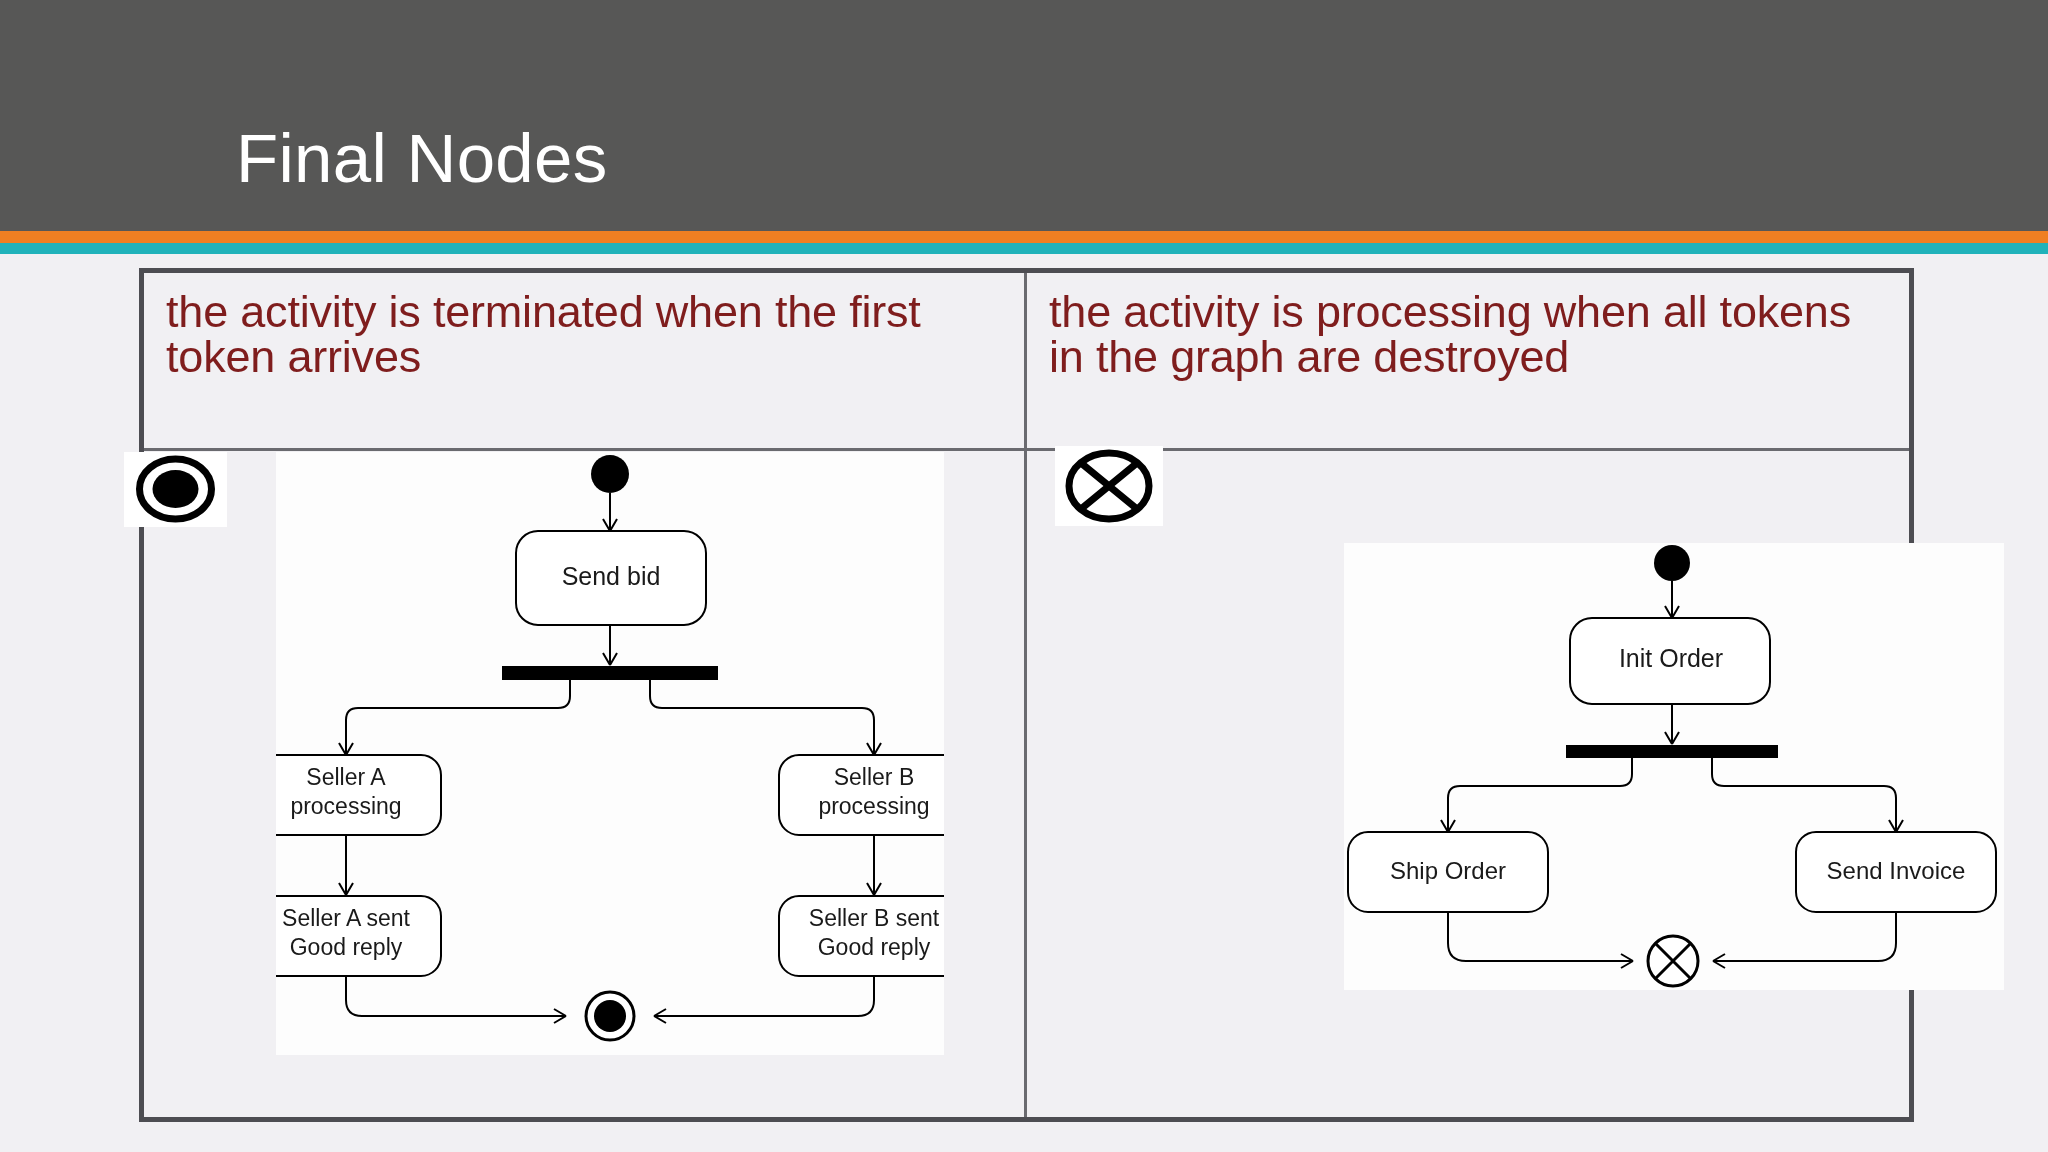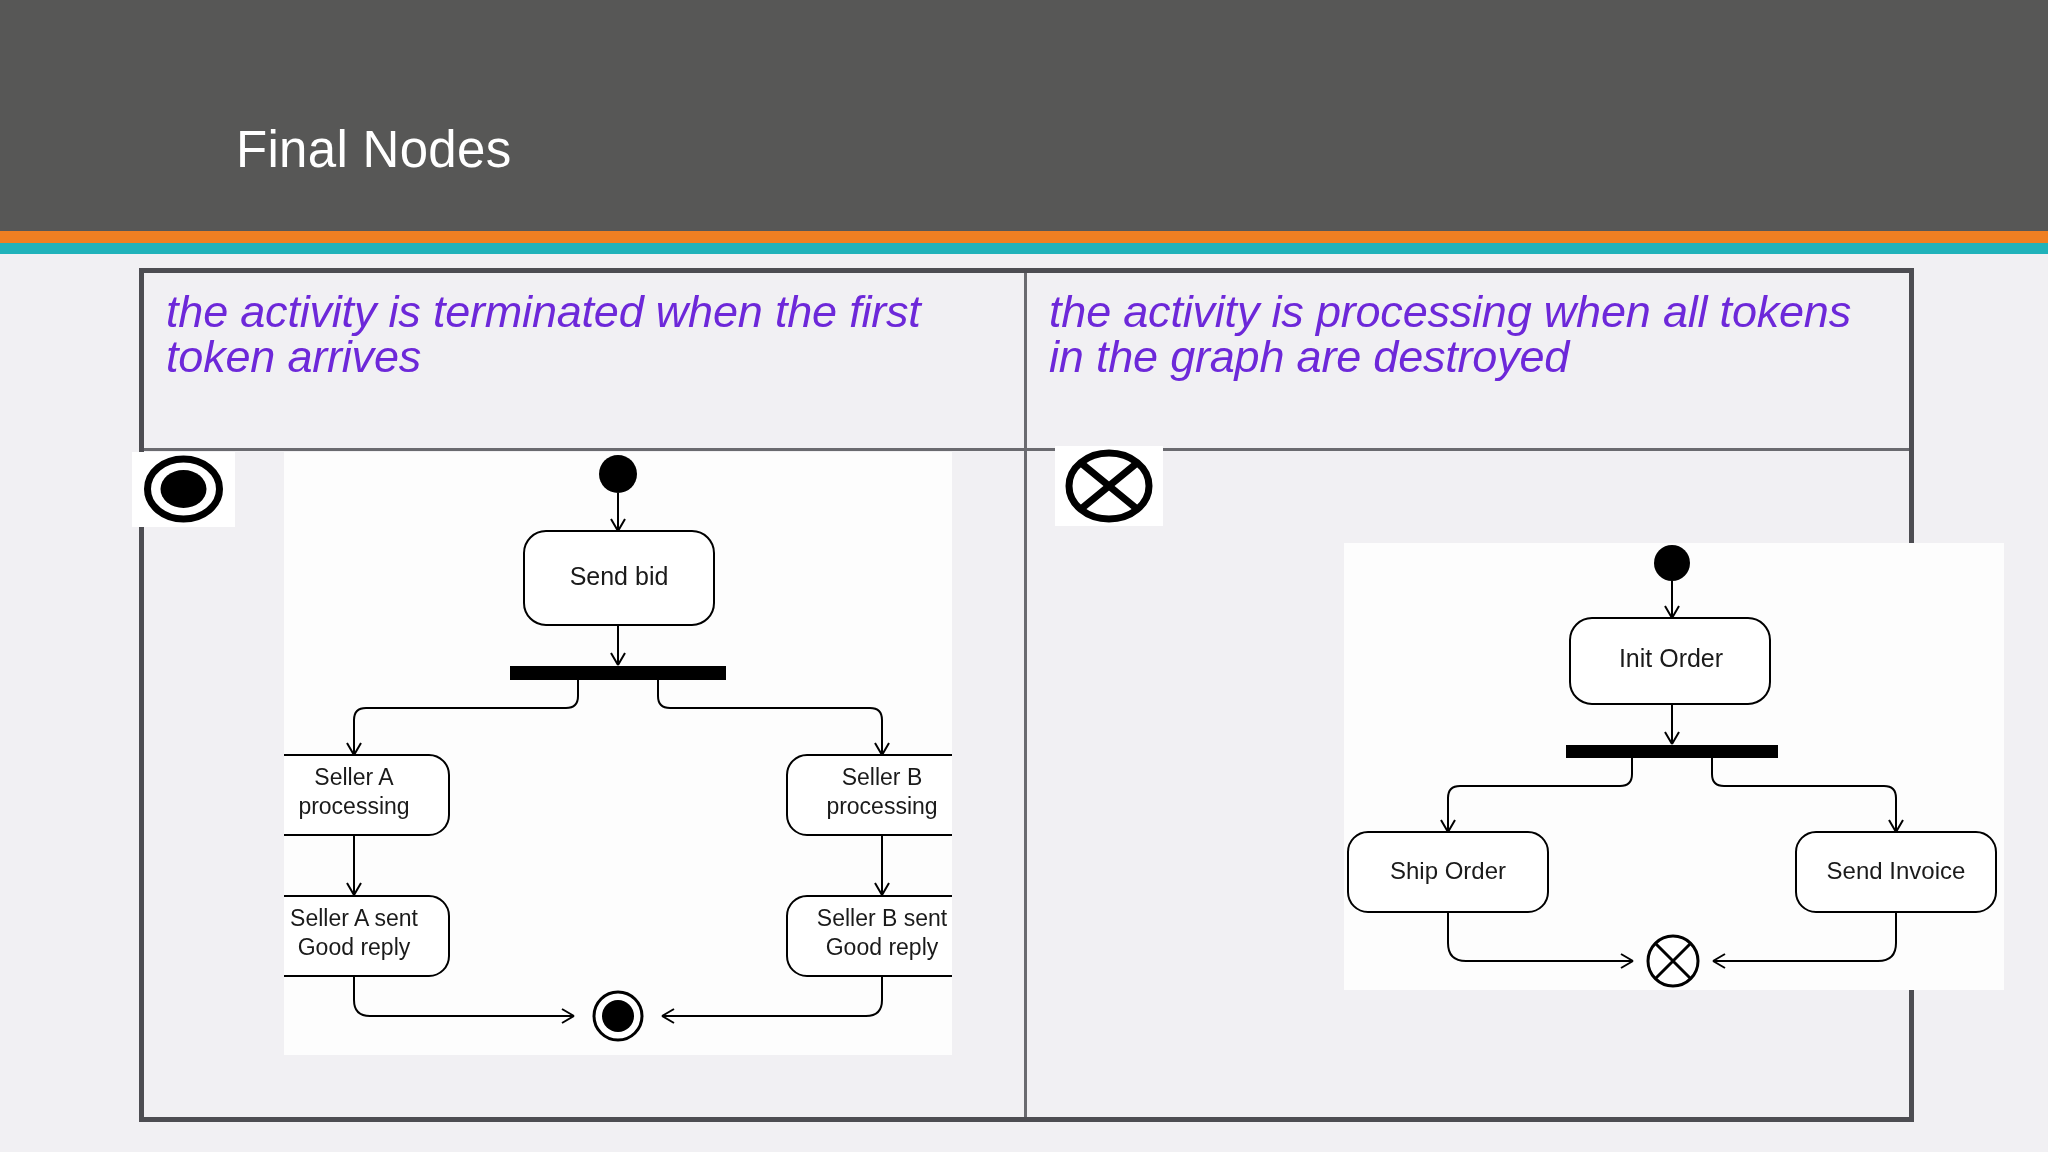--- a/index.html
+++ b/index.html
@@ -21,21 +21,21 @@
     position: absolute;
     left: 0; top: 0;
     width: 2048px;
     height: 231px;
     background: #575756;
   }
   #slide-title {
     position: absolute;
     left: 236px;
     top: 124px;
-    font-size: 51px;
+    font-size: 69px;
     line-height: 1;
     color: #ffffff;
     letter-spacing: 0.3px;
     white-space: nowrap;
   }
   #accent-orange {
     position: absolute;
     left: 0; top: 231px;
     width: 2048px; height: 12px;
     background: #ef7f22;
@@ -80,32 +80,31 @@
     top: 0;
     height: 175px;
     box-sizing: border-box;
     padding: 16px 22px 0 22px;
   }
   .head-cell-left  { left: 0px;   width: 880px; }
   .head-cell-right { left: 883px; width: 884px; }
   .head-text {
     font-size: 45px;
     line-height: 1.0;
-    color: #6d28d9;
+    color: #7f1d1d;
     letter-spacing: -0.2px;
-    font-style: italic;
   }
 
   .body-cell {
     position: absolute;
     top: 178px;
     height: 671px;
     box-sizing: border-box;
   }
-  .body-cell-left  { left: 12px;   width: 796px; }
+  .body-cell-left  { left: 4px;   width: 796px; }
   .body-cell-right { left: 883px; width: 884px; margin-left: 22px; }
 
   
   .icon-chip {
     position: absolute;
     background: #ffffff;
   }
   #chip-activity-final {
     left: -24px;
     top: 1px;

